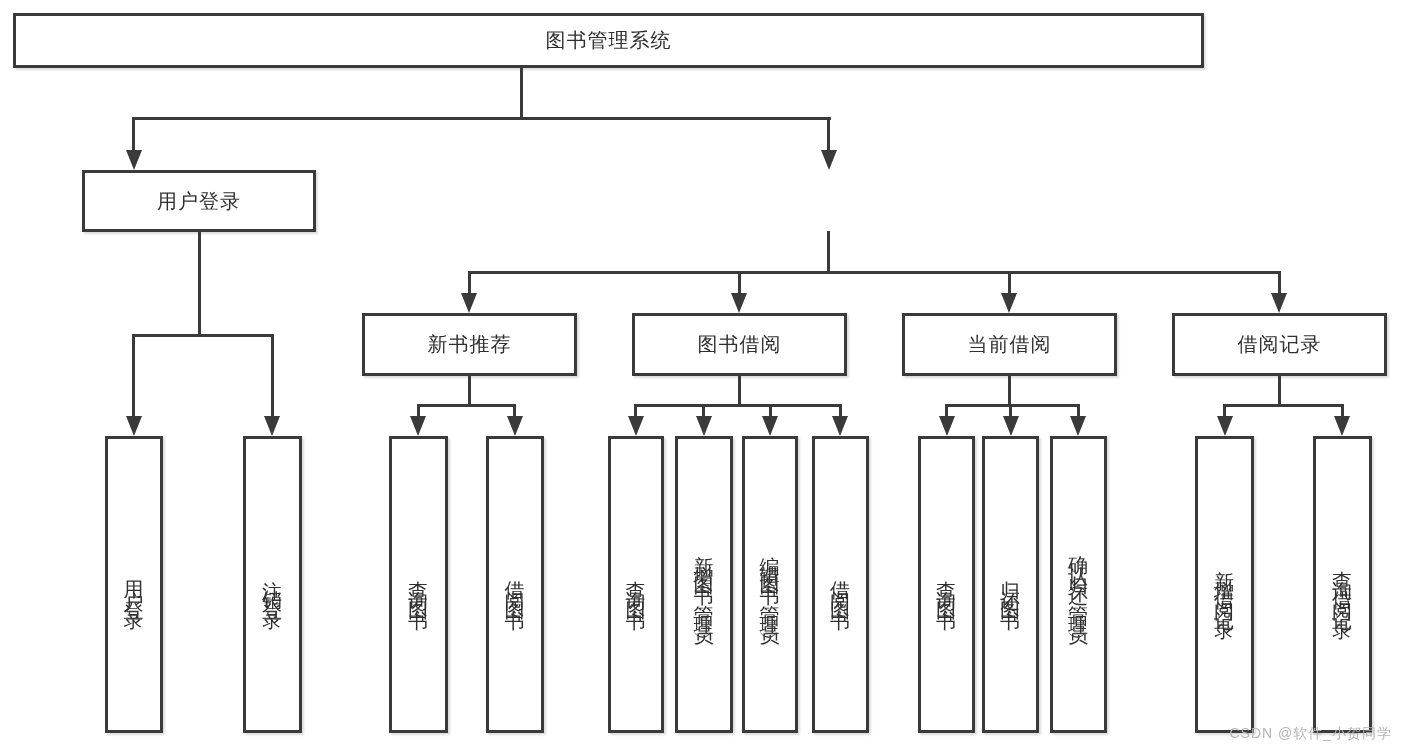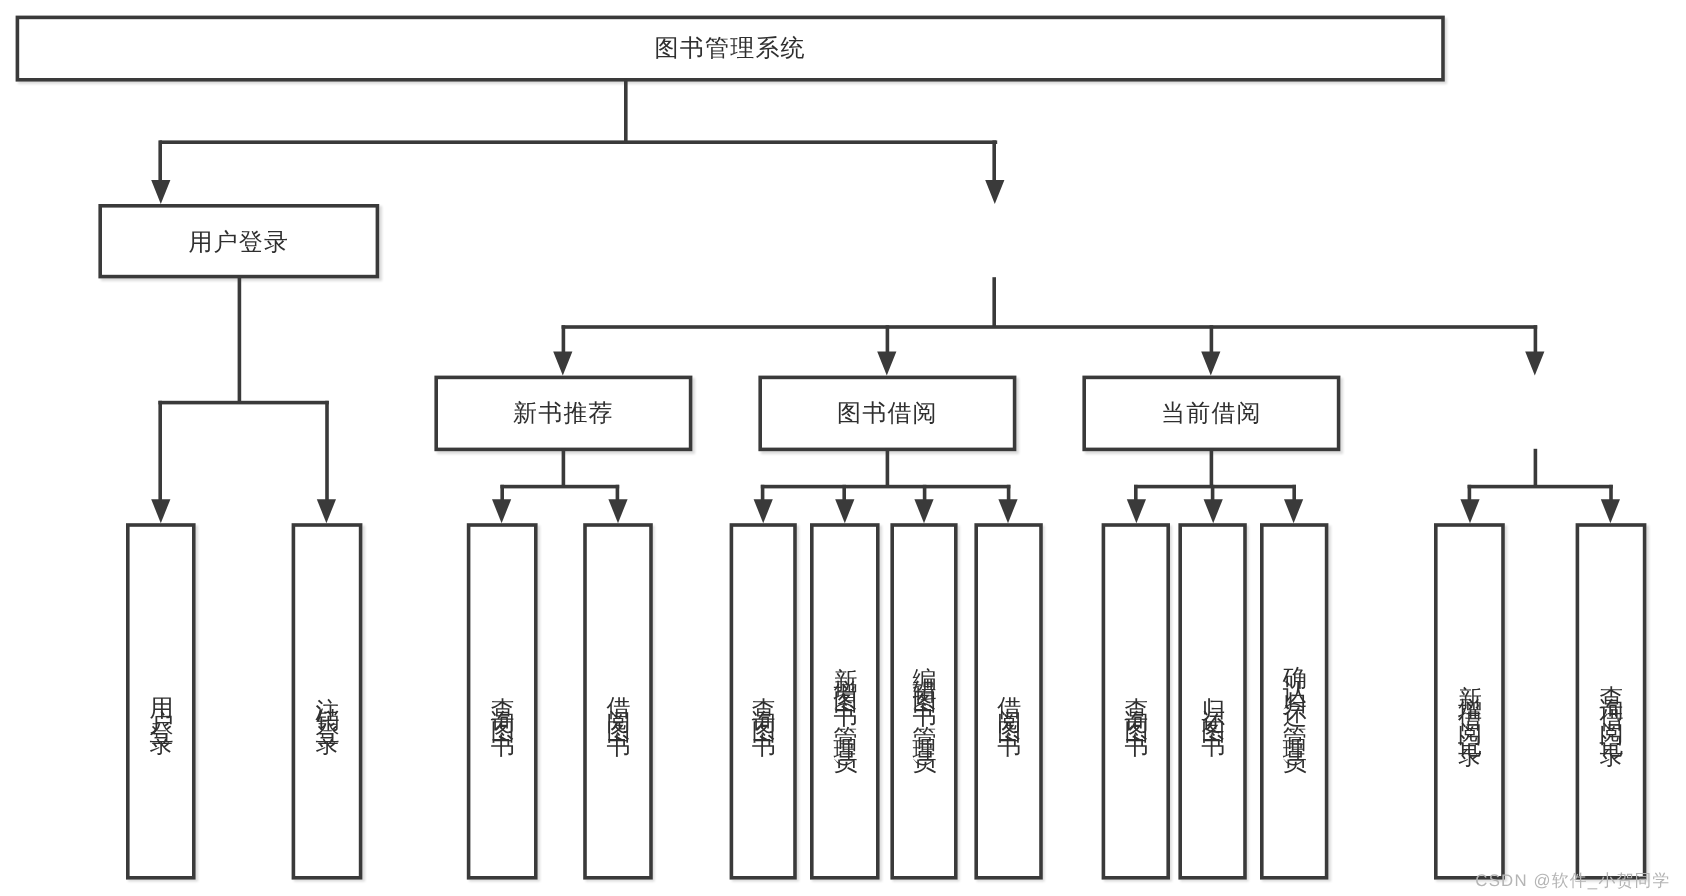--- a/index.html
+++ b/index.html
@@ -41,20 +41,21 @@
 
   <div class="box" style="left:82px;top:170px;width:234px;height:62px">用户登录</div>
 
 
   <div class="box" style="left:362px;top:313px;width:215px;height:63px">新书推荐</div>
 
   <div class="box" style="left:632px;top:313px;width:215px;height:63px">图书借阅</div>
 
   <div class="box" style="left:902px;top:313px;width:215px;height:63px">当前借阅</div>
 
+  <div class="box" style="left:1172px;top:313px;width:215px;height:63px">借阅记录</div>
 
   <div class="box vbox" style="left:105px;top:436px;width:58px;height:297px">用户登录</div>
 
   <div class="box vbox" style="left:243px;top:436px;width:59px;height:297px">注销登录</div>
 
   <div class="box vbox" style="left:389px;top:436px;width:59px;height:297px">查询图书</div>
 
   <div class="box vbox" style="left:486px;top:436px;width:58px;height:297px">借阅图书</div>
 
   <div class="box vbox" style="left:608px;top:436px;width:56px;height:297px">查询图书</div>

